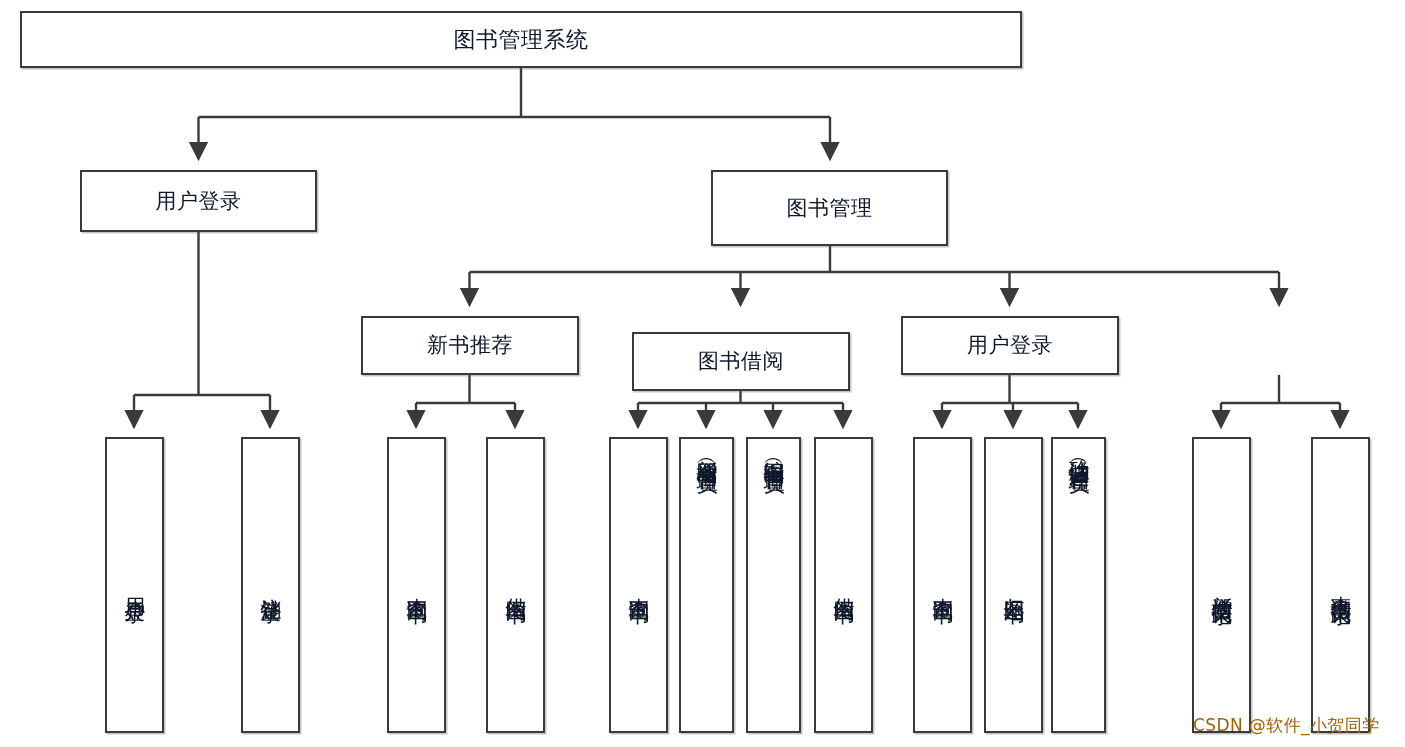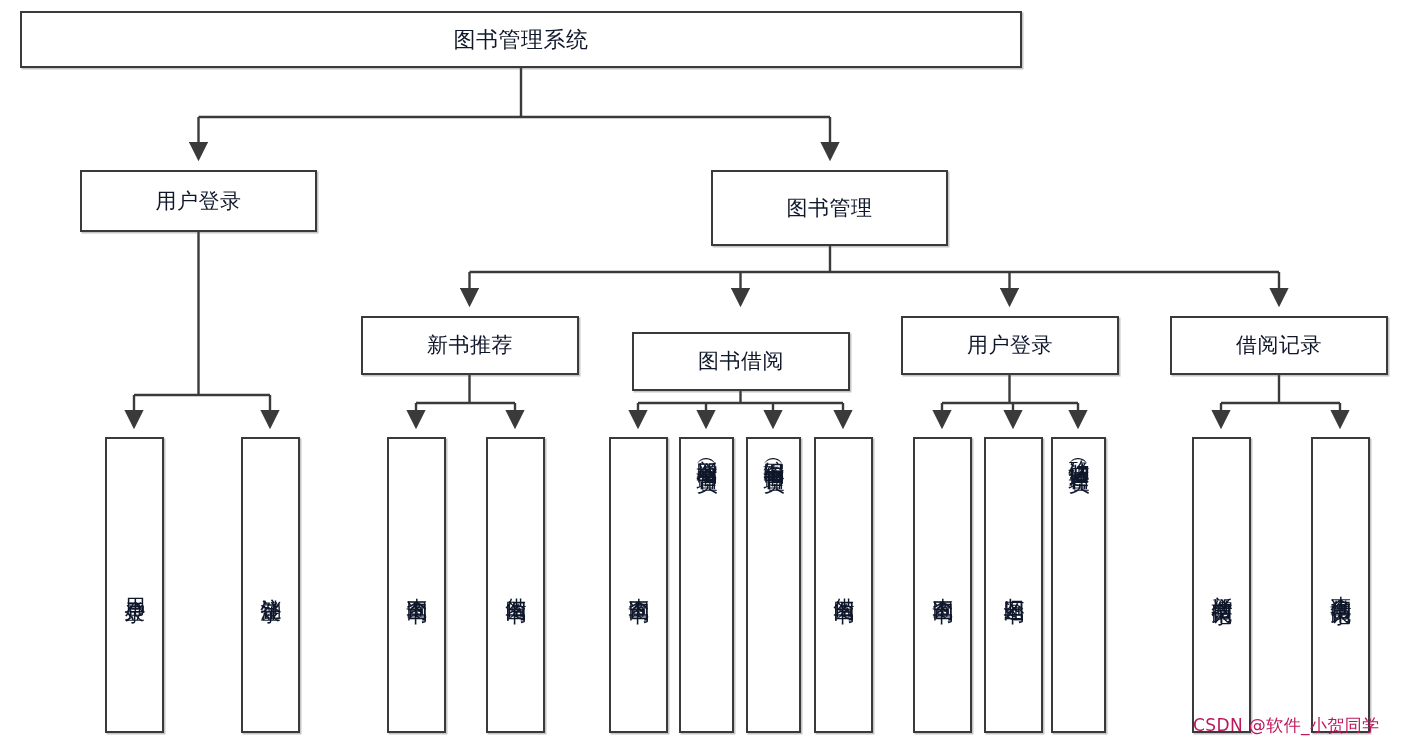--- a/index.html
+++ b/index.html
@@ -65,21 +65,21 @@
     white-space: nowrap;
   }
   .node.v.mid .lbl { align-self: center; }
   .node.v.top .lbl { align-self: flex-start; margin-top: 4px; }
 
   #watermark {
     position: absolute;
     left: 1193px;
     top: 714px;
     font-size: 17px;
-    color: #be185d;
+    color: #a16207;
     white-space: nowrap;
     letter-spacing: 0.4px;
   }
 </style>
 </head>
 <body>
 
 <div id="canvas">
 
   <svg id="edges" viewBox="0 0 1405 747" xmlns="http://www.w3.org/2000/svg">
@@ -146,23 +146,20 @@
 
   <div class="node h" style="left:361px; top:316px; width:218px; height:59px;">
     <span class="lbl">新书推荐</span>
   </div>
   <div class="node h" style="left:632px; top:316px; width:218px; height:59px;margin-top:16px;">
     <span class="lbl">图书借阅</span>
   </div>
   <div class="node h" style="left:901px; top:316px; width:218px; height:59px;">
     <span class="lbl">用户登录</span>
   </div>
-  <div class="node h" style="left:1170px; top:316px; width:218px; height:59px;">
-    <span class="lbl">借阅记录</span>
-  </div>
 
   <div class="node v mid" style="left:105px; top:437px; width:59px; height:296px;">
     <span class="lbl">用户登录</span>
   </div>
   <div class="node v mid" style="left:241px; top:437px; width:59px; height:296px;">
     <span class="lbl">注销登录</span>
   </div>
   <div class="node v mid" style="left:387px; top:437px; width:59px; height:296px;">
     <span class="lbl">查询图书</span>
   </div>

